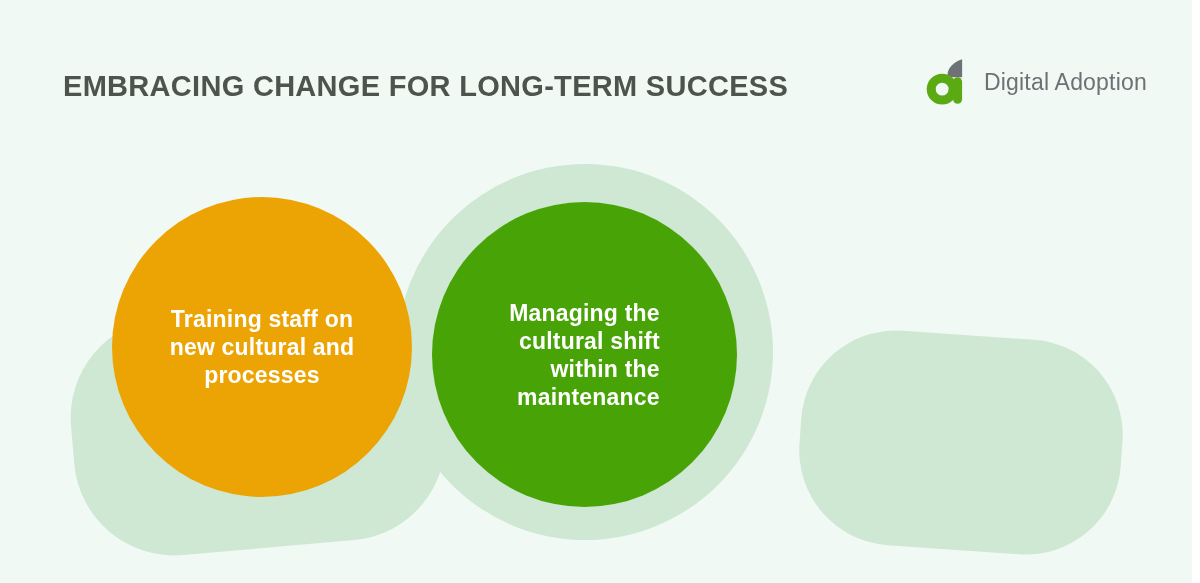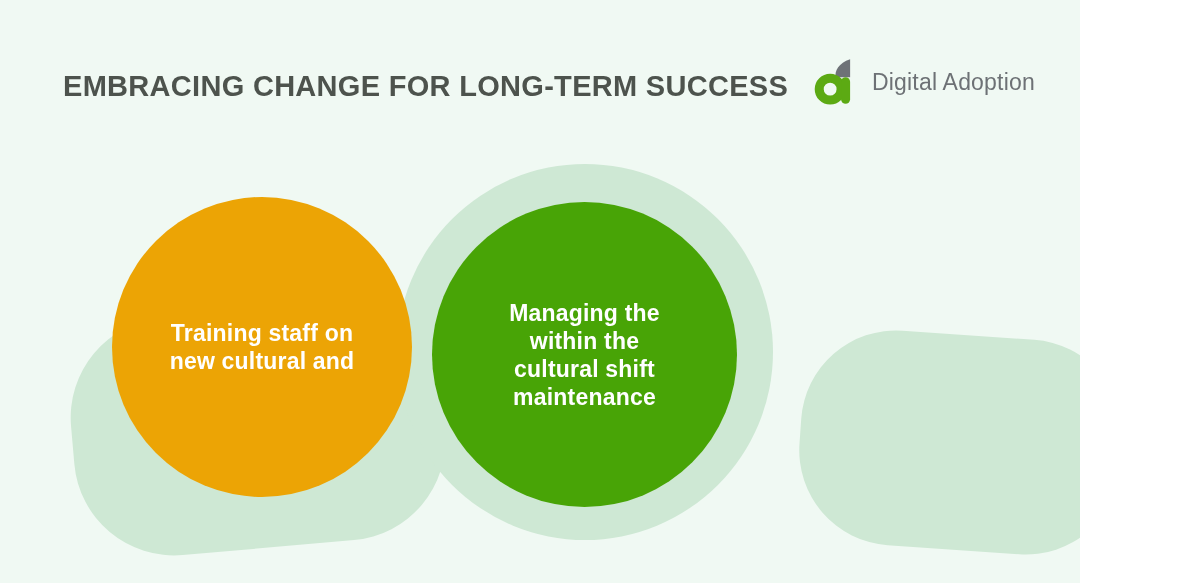--- a/index.html
+++ b/index.html
@@ -1,19 +1,19 @@
 <!DOCTYPE html>
 <html><head>
 <meta charset="utf-8">
 <style>
   html,body{margin:0;padding:0;}
   body{font-family:"Liberation Sans",sans-serif;}
   .canvas{
     position:relative;
-    width:1080px;height:583px;
+    width:1192px;height:583px;
     overflow:hidden;
     background:#F0F9F3;
   }
   .deco{position:absolute;left:0;top:0;}
   .page-title{
     position:absolute;
     left:63px;top:70px;
     margin:0;
     font-size:29px;
     font-weight:bold;
@@ -36,21 +36,21 @@
   }
   .circle{
     position:absolute;
     border-radius:50%;
     display:flex;
     align-items:center;
     justify-content:center;
     text-align:center;
   }
   .circle-1{left:112px;top:197px;width:300px;height:300px;}
-  .circle-2{left:432px;top:202px;width:305px;height:305px;}
+  .circle-2{left:432px;top:202px;width:305px;height:305px;text-align:right;}
   .circle-3{left:765px;top:202px;width:300px;height:300px;}
   .circle p{
     margin:0;
     color:#FFFFFF;
     font-size:23px;
     font-weight:bold;
     line-height:28px;
     letter-spacing:0.2px;
   }
   .circle p span{display:block;}
@@ -74,26 +74,27 @@
       <circle cx="17" cy="32.5" r="11.5" fill="none" stroke-width="9.5" stroke="#5CAA13"></circle>
       <rect x="28.5" y="20" width="9.5" height="28" rx="4.75" fill="#5CAA13"></rect>
     </svg>
     <span class="logo-text" style="color: rgb(109, 113, 117);">Digital Adoption</span>
   </div>
 
   <div class="circle circle-1" style="background: rgb(236, 164, 5);">
     <p>
       <span>Training staff on</span>
       <span>new cultural and</span>
+      <span>processes</span>
     </p>
   </div>
 
   <div class="circle circle-2" style="background: rgb(72, 164, 6);">
     <p>
       <span>Managing the</span>
+      <span>cultural shift</span>
       <span>within the</span>
-      <span>cultural shift</span>
       <span>maintenance</span>
     </p>
   </div>
 
 
 </div>
 
 </body></html>

